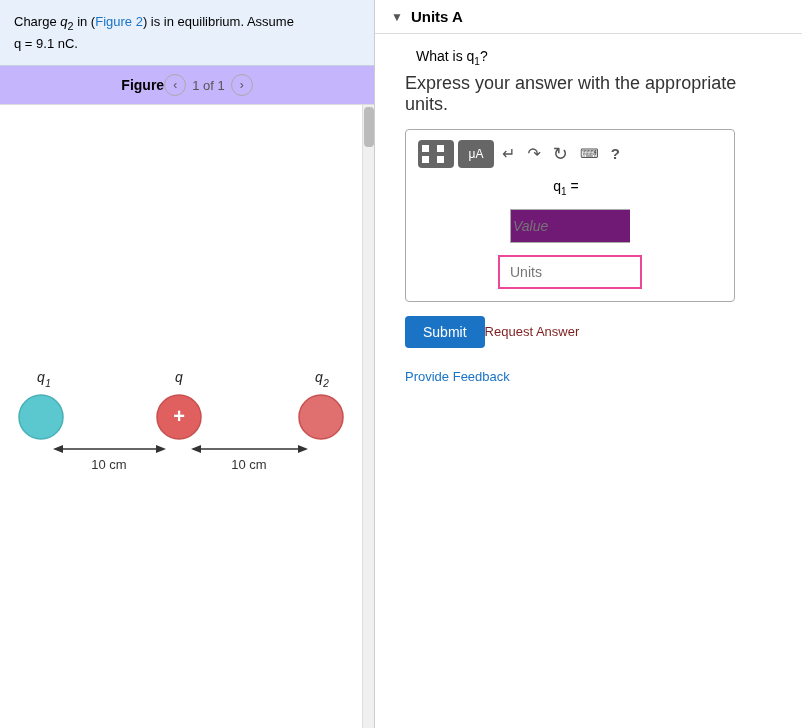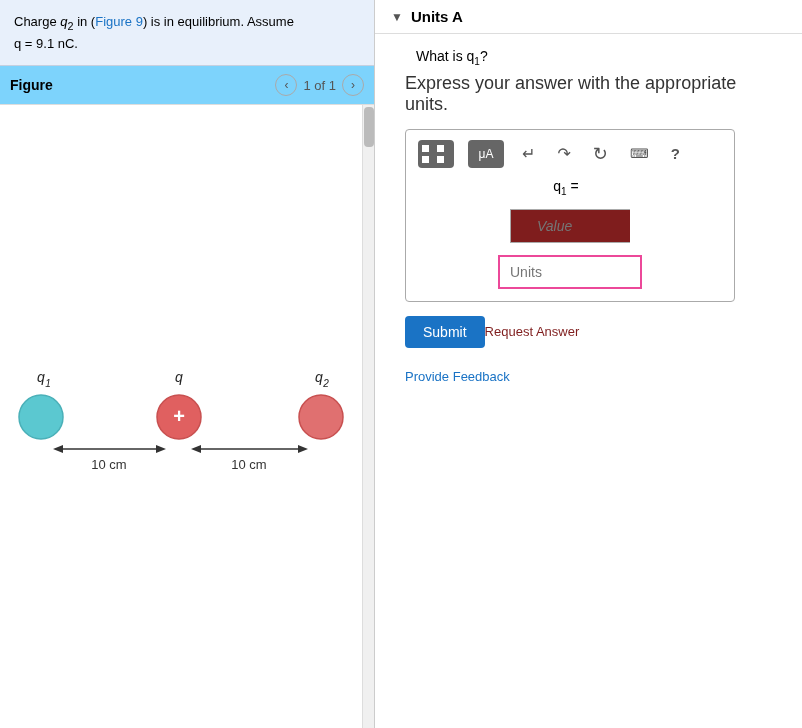--- a/index.html
+++ b/index.html
@@ -35,23 +35,23 @@
     .figure-section {
       flex: 1;
       display: flex;
       flex-direction: column;
       background: #fff;
     }
 
     .figure-header {
       display: flex;
       align-items: center;
-      justify-content: space-between;
+      justify-content: center;
       padding: 8px 10px;
-      background: #7dd3fc;
+      background: #c4b5fd;
       border-bottom: 1px solid #ddd;
     }
 
     .figure-title {
       font-weight: bold;
       font-size: 14px;
     }
 
     .figure-nav {
       display: flex;
@@ -164,21 +164,21 @@
       border-radius: 4px;
       padding: 10px 12px 12px 12px;
       margin-bottom: 14px;
       display: inline-block;
       min-width: 330px;
     }
 
     .toolbar-row {
       display: flex;
       align-items: center;
-      gap: 14px;
+      gap: 4px;
       margin-bottom: 10px;
     }
 
     .toolbar-btn {
       background: #666;
       border: none;
       border-radius: 4px;
       width: 36px;
       height: 28px;
       cursor: pointer;
@@ -229,28 +229,28 @@
       font-size: 14px;
       margin-right: 8px;
       white-space: nowrap;
     }
 
     .answer-label sub { font-size: 10px; }
 
     .value-input {
       border: 1px solid #aaa;
       border-right: none;
-      padding: 6px 26px;
+      padding: 6px 2px;
       font-size: 14px;
       color: #aaa;
       width: 120px;
       height: 34px;
       outline: none;
       font-style: italic;
-      background: #7f1d1d;
+      background: #701a75;
     }
 
     .units-input {
       border: 2px solid #ec4899;
       padding: 6px 10px;
       font-size: 14px;
       color: #888;
       width: 144px;
       height: 34px;
       outline: none;
@@ -286,21 +286,21 @@
       text-decoration: none;
       font-size: 13px;
       cursor: pointer;
     }
   </style>
 </head>
 <body>
 
 <div class="left-panel">
   <div class="problem-text">
-    <span>Charge <span style="font-style:italic;">q</span><sub>2</sub> in (<span style="color:#1a73c5;cursor:pointer;">Figure 9</span>) is in equilibrium. Assume</span>
+    <span>Charge <span style="font-style:italic;">q</span><sub>2</sub> in (<span style="color:#1a73c5;cursor:pointer;">Figure 2</span>) is in equilibrium. Assume</span>
     <br>
     <span>q = 9.1 nC.</span>
   </div>
 
   <div class="figure-section">
     <div class="figure-header">
       <span class="figure-title">Figure</span>
       <div class="figure-nav">
         <button class="figure-nav-btn">‹</button>
         <span>1 of 1</span>

